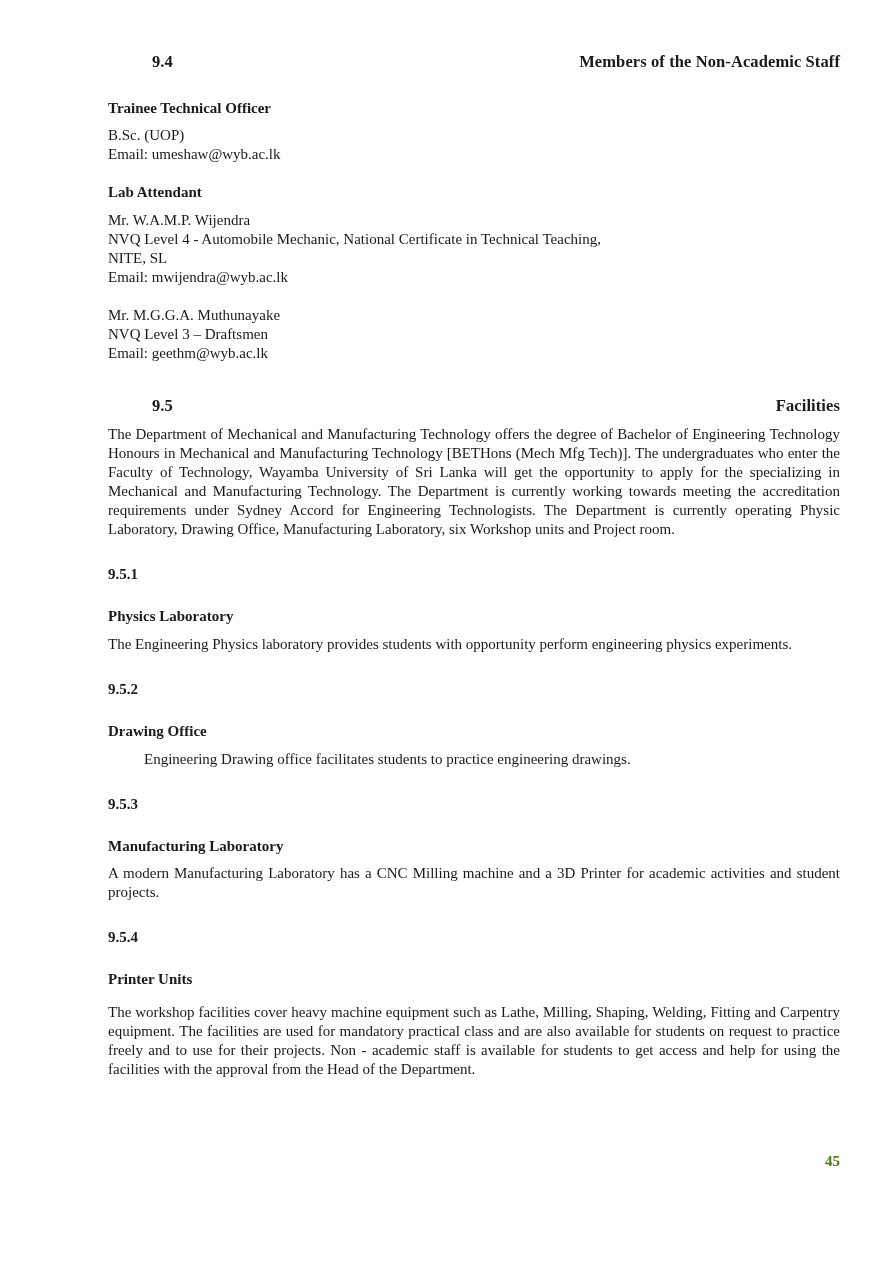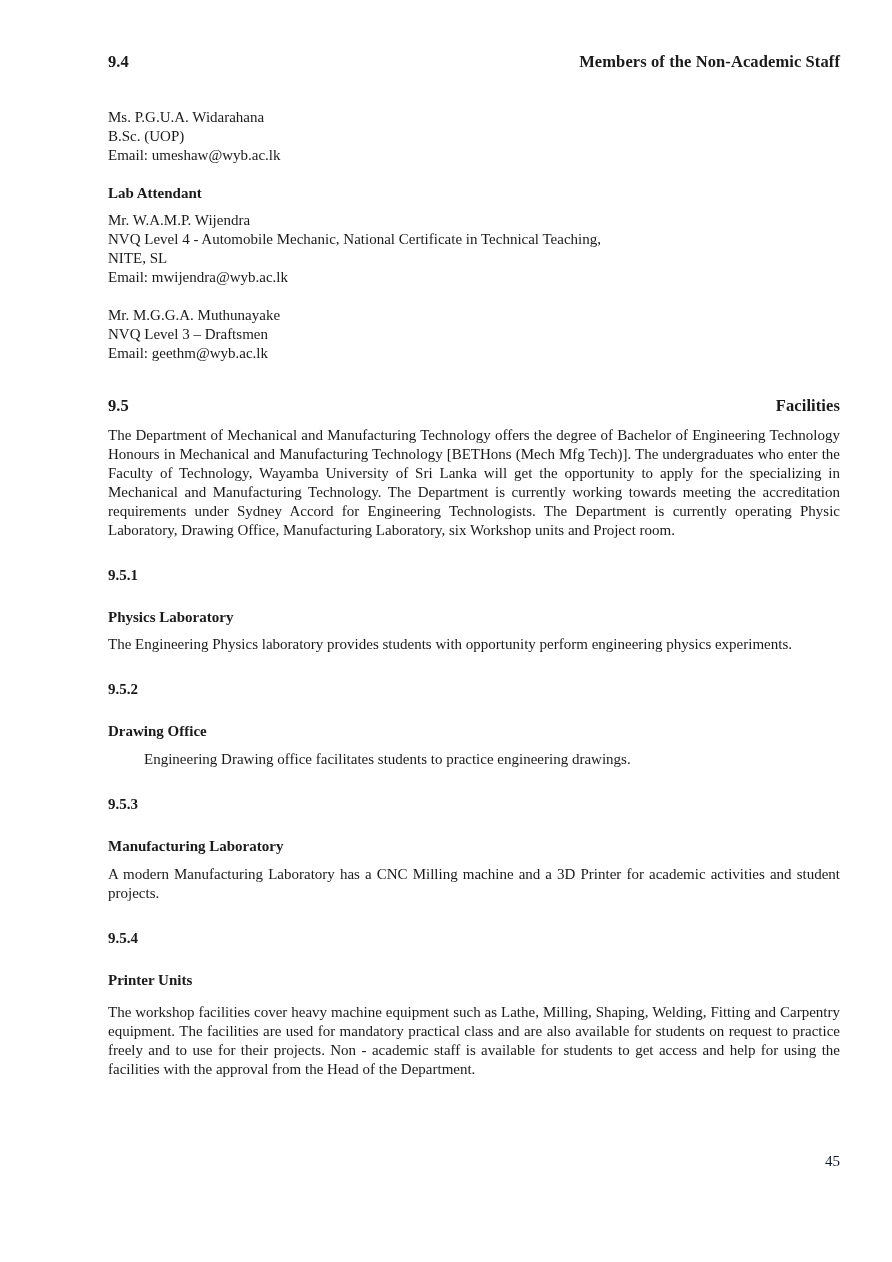--- a/index.html
+++ b/index.html
@@ -33,20 +33,21 @@
     font-weight: bold;
     line-height: 1.25;
     display: flex;
     align-items: baseline;
     margin: 0;
     letter-spacing: 0.1px;
   }
   .sec-heading .num {
     width: 44px;
     flex: 0 0 44px;
+    margin-left: 44px;
   }
   .sec-heading .title {
     flex: 1 1 auto;
     text-align: right;
   }
 
   
   .sub-heading {
     font-size: 15px;
     font-weight: bold;
@@ -98,41 +99,41 @@
   .gap-md { height: 19px; }
   .gap-lg { height: 26px; }
   .gap-xl { height: 33px; }
 
   
   .page-number {
     position: absolute;
     right: 52px;
     bottom: 92px;
     font-size: 15px;
-    font-weight: normal;
-    color: #0f172a;
+    font-weight: bold;
+    color: #4d7c0f;
     margin-top: 16px;
   }
 </style>
 </head>
 <body>
 
 <div class="page">
   <div class="content">
 
     <h2 class="sec-heading">
       <span class="num">9.4</span>
       <span class="title">Members of the Non-Academic Staff</span>
     </h2>
 
     <div class="gap-lg"></div>
 
+    <p class="role-label">Trainee Technical Officer</p>
     <div class="gap-xs"></div>
     <div class="contact-block">
-      <div class="line">Ms. P.G.U.A. Widarahana</div>
       <div class="line">B.Sc. (UOP)</div>
       <div class="line">Email: umeshaw@wyb.ac.lk</div>
     </div>
 
     <div class="gap-md"></div>
 
     <p class="role-label">Lab Attendant</p>
     <div class="gap-xs"></div>
     <div class="contact-block">
       <div class="line">Mr. W.A.M.P. Wijendra</div>

